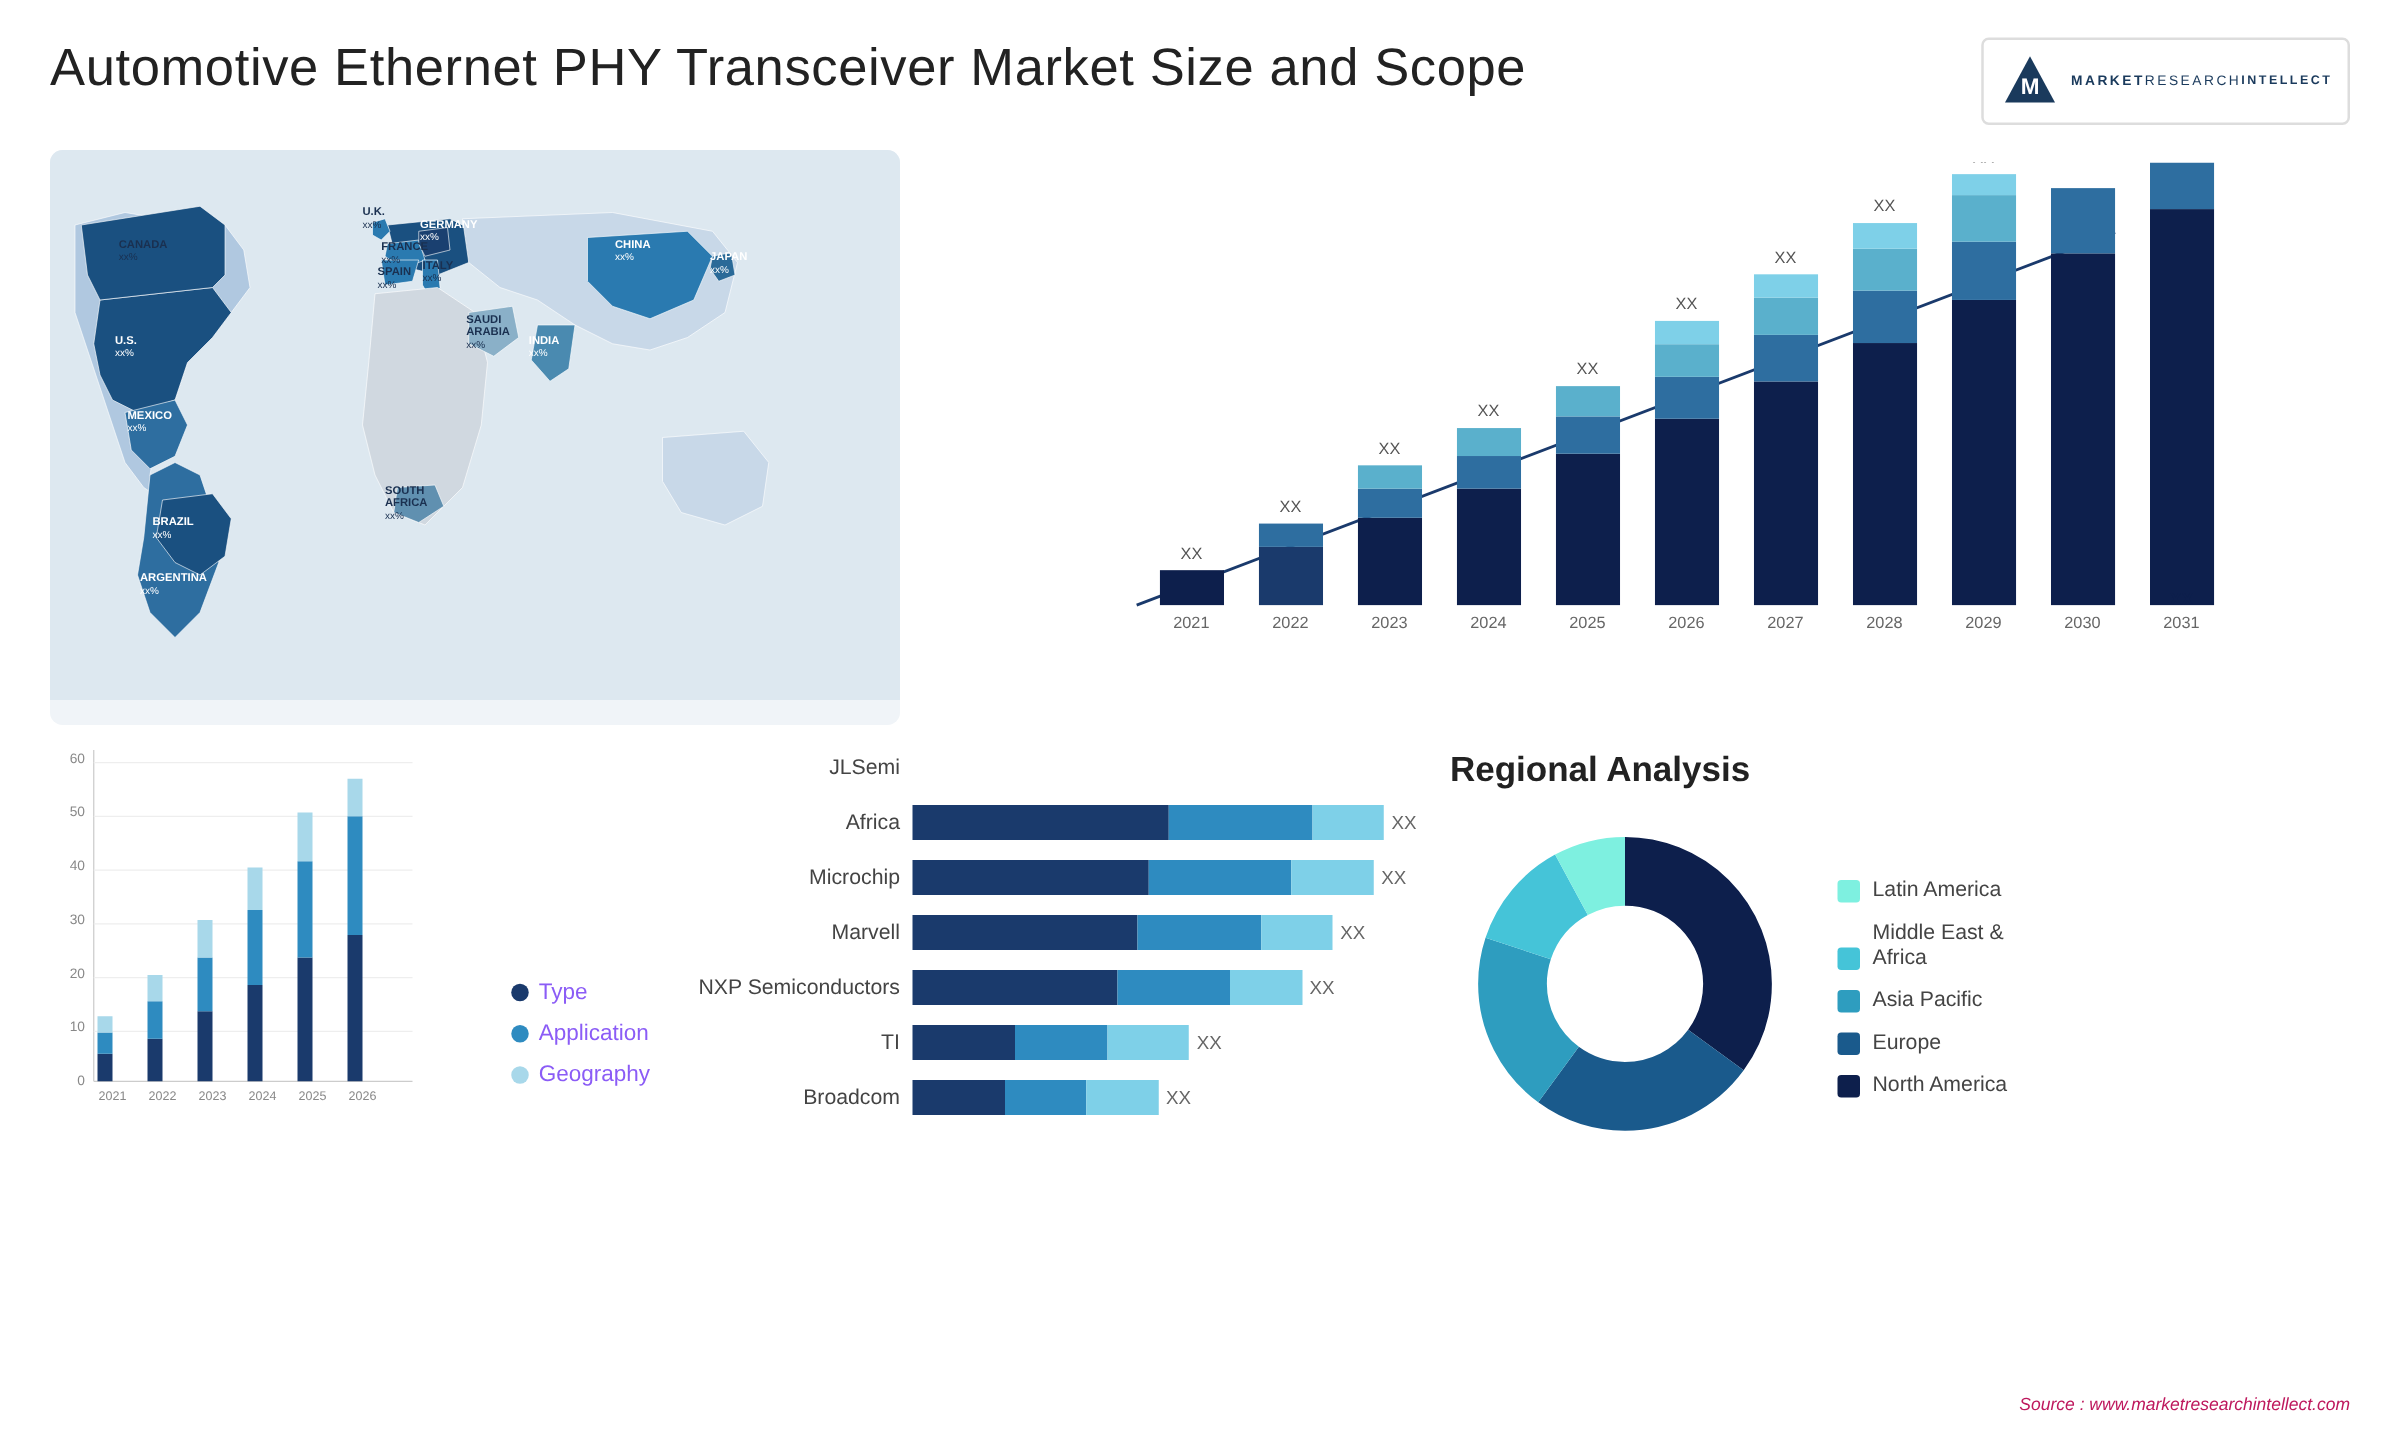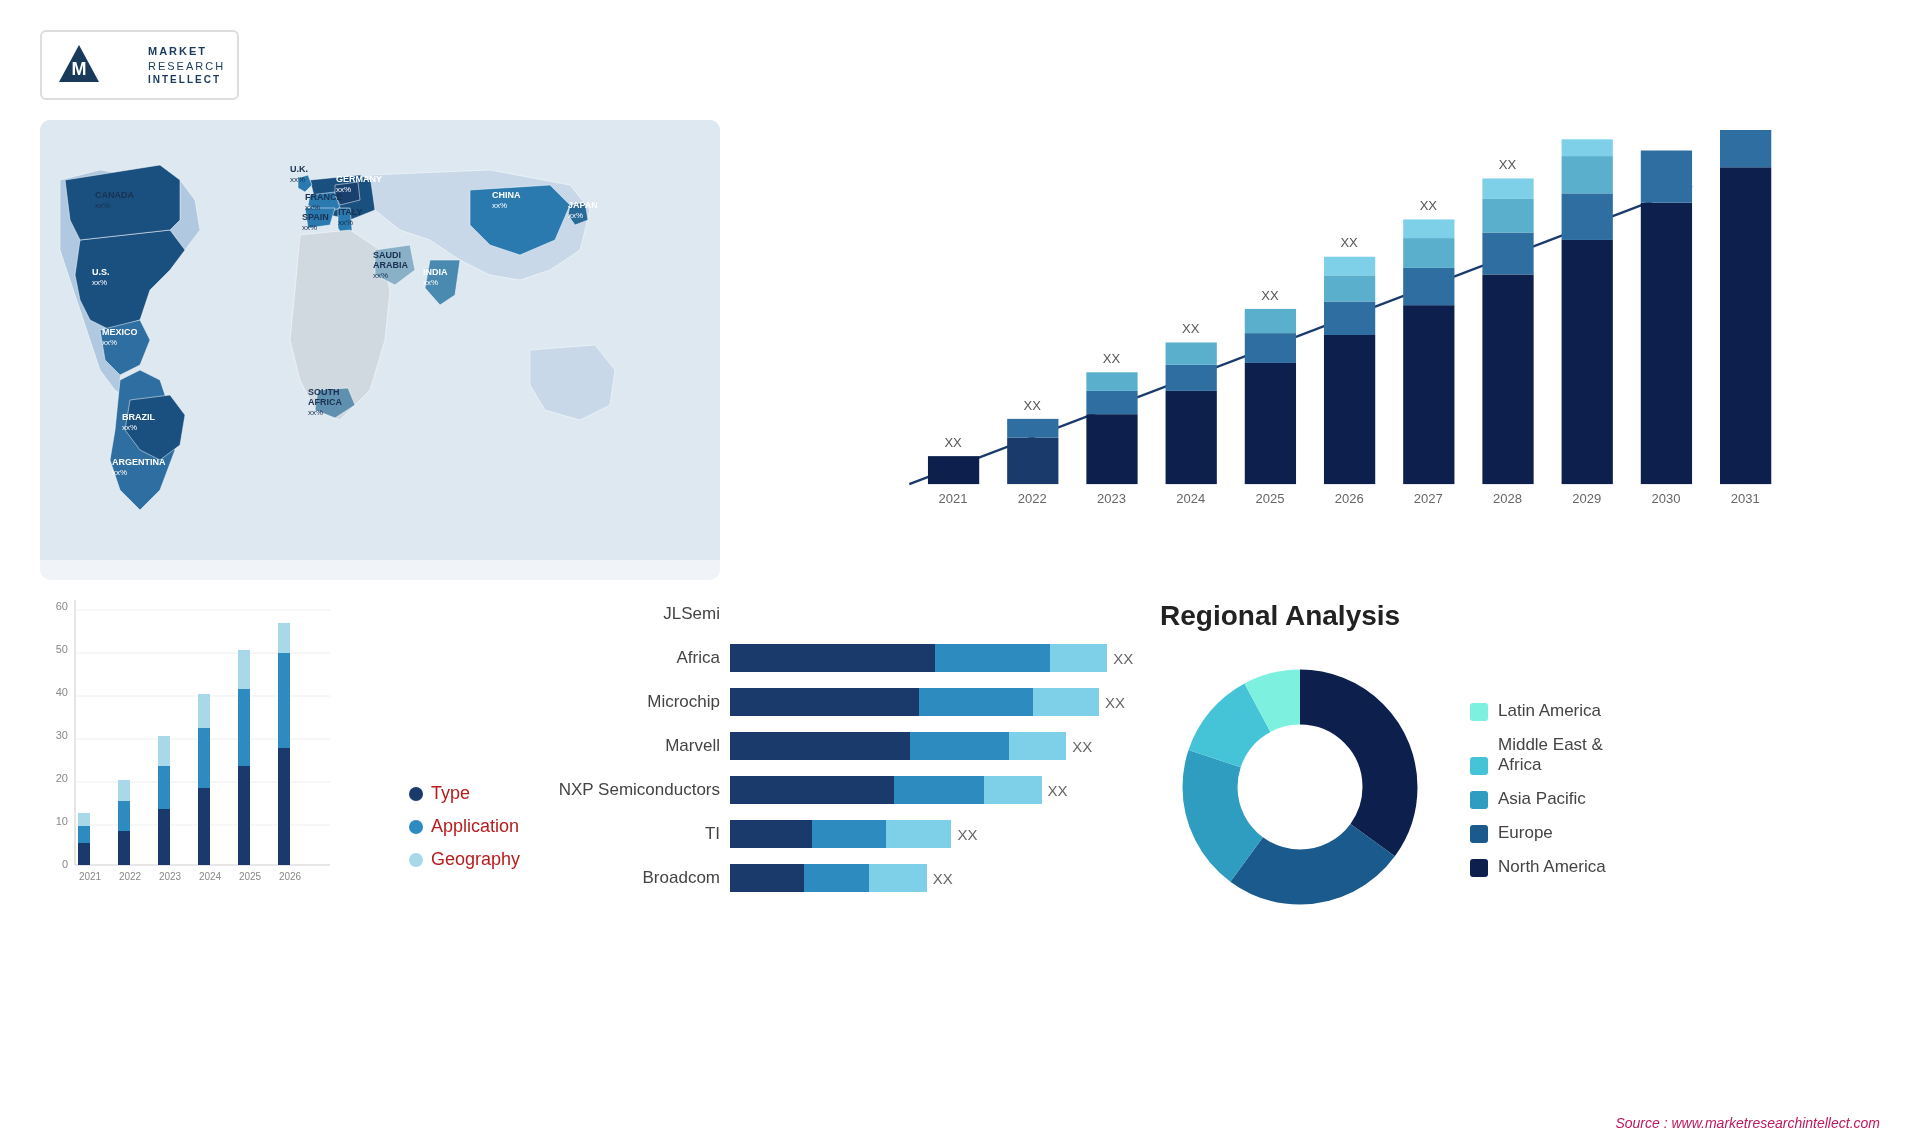--- a/index.html
+++ b/index.html
@@ -87,21 +87,21 @@
       display: flex;
       flex-direction: column;
       gap: 12px;
       padding-bottom: 30px;
     }
     .legend-item {
       display: flex;
       align-items: center;
       gap: 8px;
       font-size: 18px;
-      color: #b91c1c;
+      color: #8b5cf6;
     }
     .legend-dot {
       width: 14px;
       height: 14px;
       border-radius: 50%;
       flex-shrink: 0;
     }
 
     
     .players-container {
@@ -189,34 +189,33 @@
     .logo-actual {
       display: flex;
       align-items: center;
       gap: 8px;
       border: 2px solid #ddd;
       border-radius: 6px;
       padding: 8px 12px;
     }
     .logo-right-text {
       display: flex;
-      flex-direction: column;
       line-height: 1.3;
-      margin-left: 36px;
     }
     .logo-line1 { font-size: 11px; font-weight: bold; color: #1a3a5c; letter-spacing: 2px; }
     .logo-line2 { font-size: 11px; font-weight: normal; color: #1a3a5c; letter-spacing: 2px; }
     .logo-line3 { font-size: 10px; font-weight: bold; color: #1a3a5c; letter-spacing: 2px; }
   </style>
 </head>
 <body>
 
 <div class="page-container">
 
   <div class="header">
+    <h1 class="main-title">Automotive Ethernet PHY Transceiver Market Size and Scope</h1>
     <div class="logo-actual">
       <svg width="50" height="50" viewBox="0 0 50 50">
         <polygon points="25,5 45,42 5,42" fill="#1a3a5c"></polygon>
         <text x="25" y="35" text-anchor="middle" fill="white" font-size="18" font-weight="bold">M</text>
       </svg>
       <div class="logo-right-text">
         <span class="logo-line1">MARKET</span>
         <span class="logo-line2">RESEARCH</span>
         <span class="logo-line3">INTELLECT</span>
       </div>

